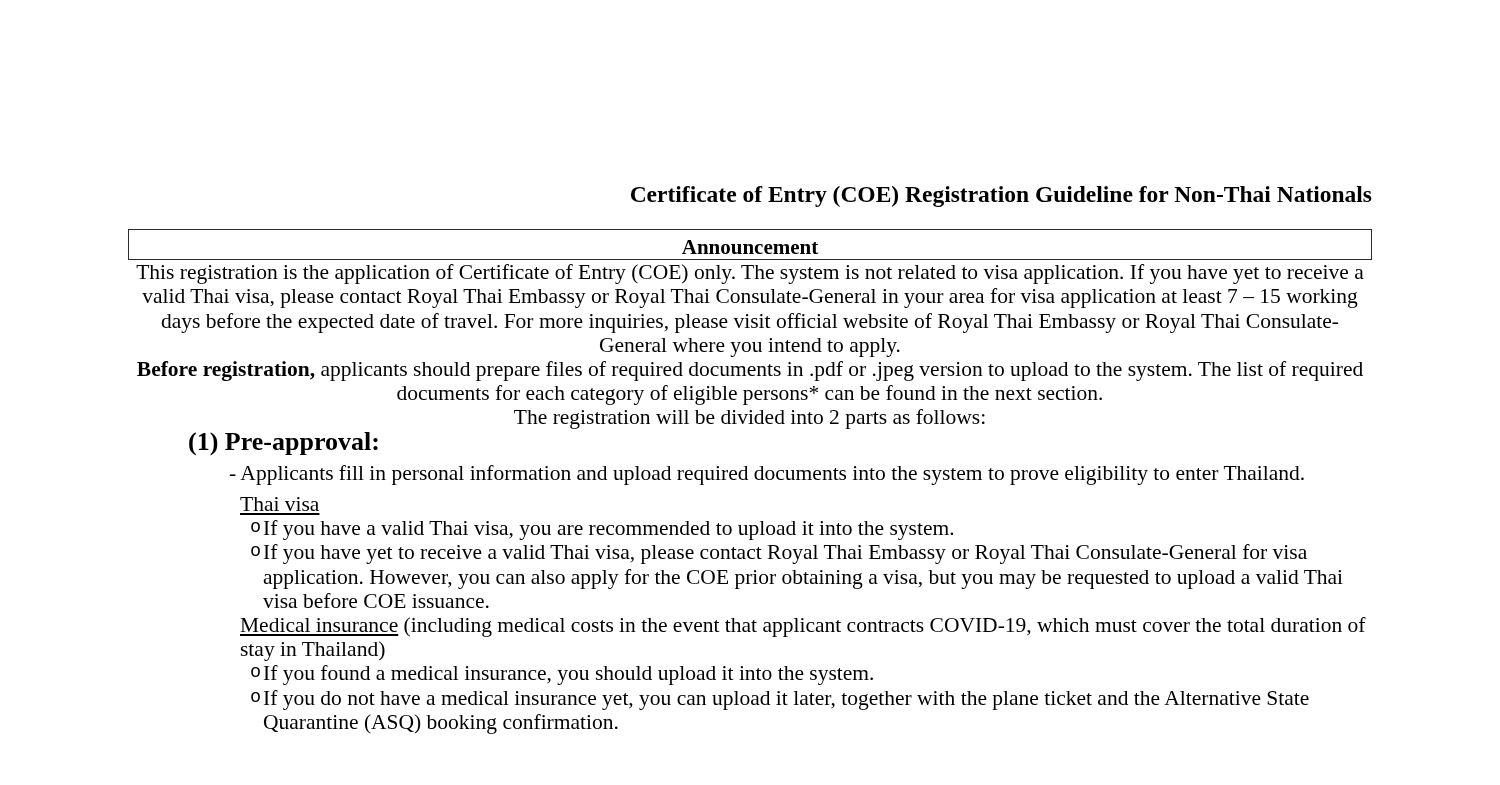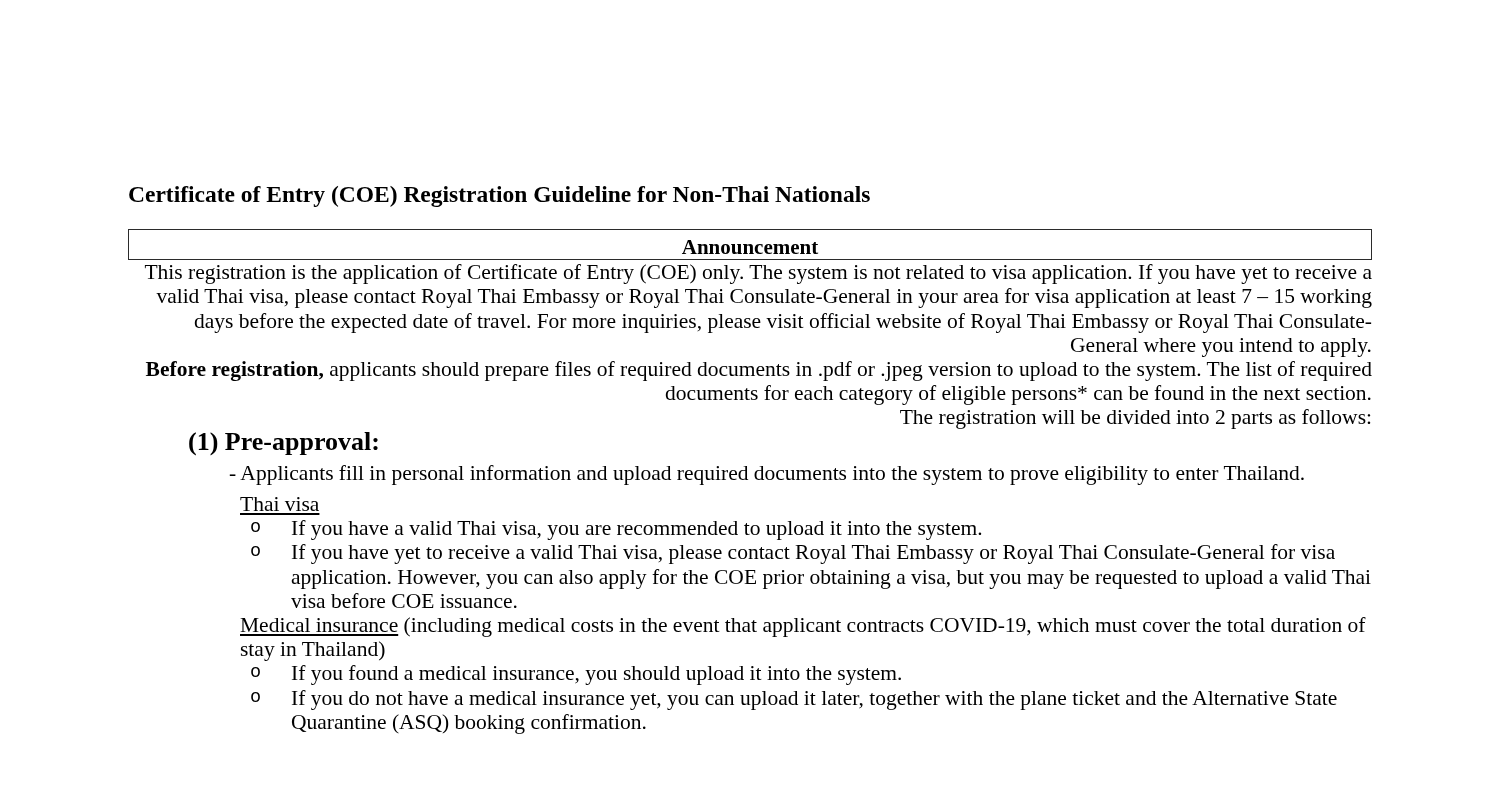--- a/index.html
+++ b/index.html
@@ -16,21 +16,21 @@
     -webkit-font-smoothing: antialiased;
   }
   .page {
     position: relative;
     width: 1500px;
     height: 785px;
     box-sizing: border-box;
     padding: 0 128px;
   }
   .doc-title {
-    text-align: left;
+    text-align: right;
     font-weight: bold;
     font-size: 23.5px;
     line-height: 1.2;
     margin: 0;
     padding-top: 180px;
   }
   .announcement-box {
     margin-top: 21px;
     border: 1.6px solid #2b2b2b;
     height: 29px;
@@ -42,21 +42,21 @@
     font-weight: bold;
     font-size: 21px;
     line-height: 1;
     position: relative;
     top: 3px;
   }
   p.body-para {
     font-size: 21.5px;
     line-height: 24.2px;
     margin: 0;
-    text-align: right;
+    text-align: center;
   }
   .para-intro { margin-top: 29px; }
   .para-before { margin-top: 24px; }
   .para-parts  { margin-top: 24px; }
 
   b, .bold { font-weight: bold; margin-top: 44px; }
   .u { text-decoration: underline; text-underline-offset: 2px; }
 
   .lvl-num {
     font-size: 26px;
@@ -89,21 +89,20 @@
   .bullet-marker {
     flex: 0 0 auto;
     width: 13px;
     font-family: "Liberation Mono", "DejaVu Sans Mono", monospace;
     font-size: 18.5px;
     line-height: 24.2px;
   }
   .bullet-text {
     flex: 1 1 auto;
     padding-left: 0px;
-    margin-left: 28px;
   }
 </style>
 </head>
 <body>
 
 <div class="page">
 
   <h1 class="doc-title">Certificate of Entry (COE) Registration Guideline for Non-Thai Nationals</h1>
 
   <div class="announcement-box">

